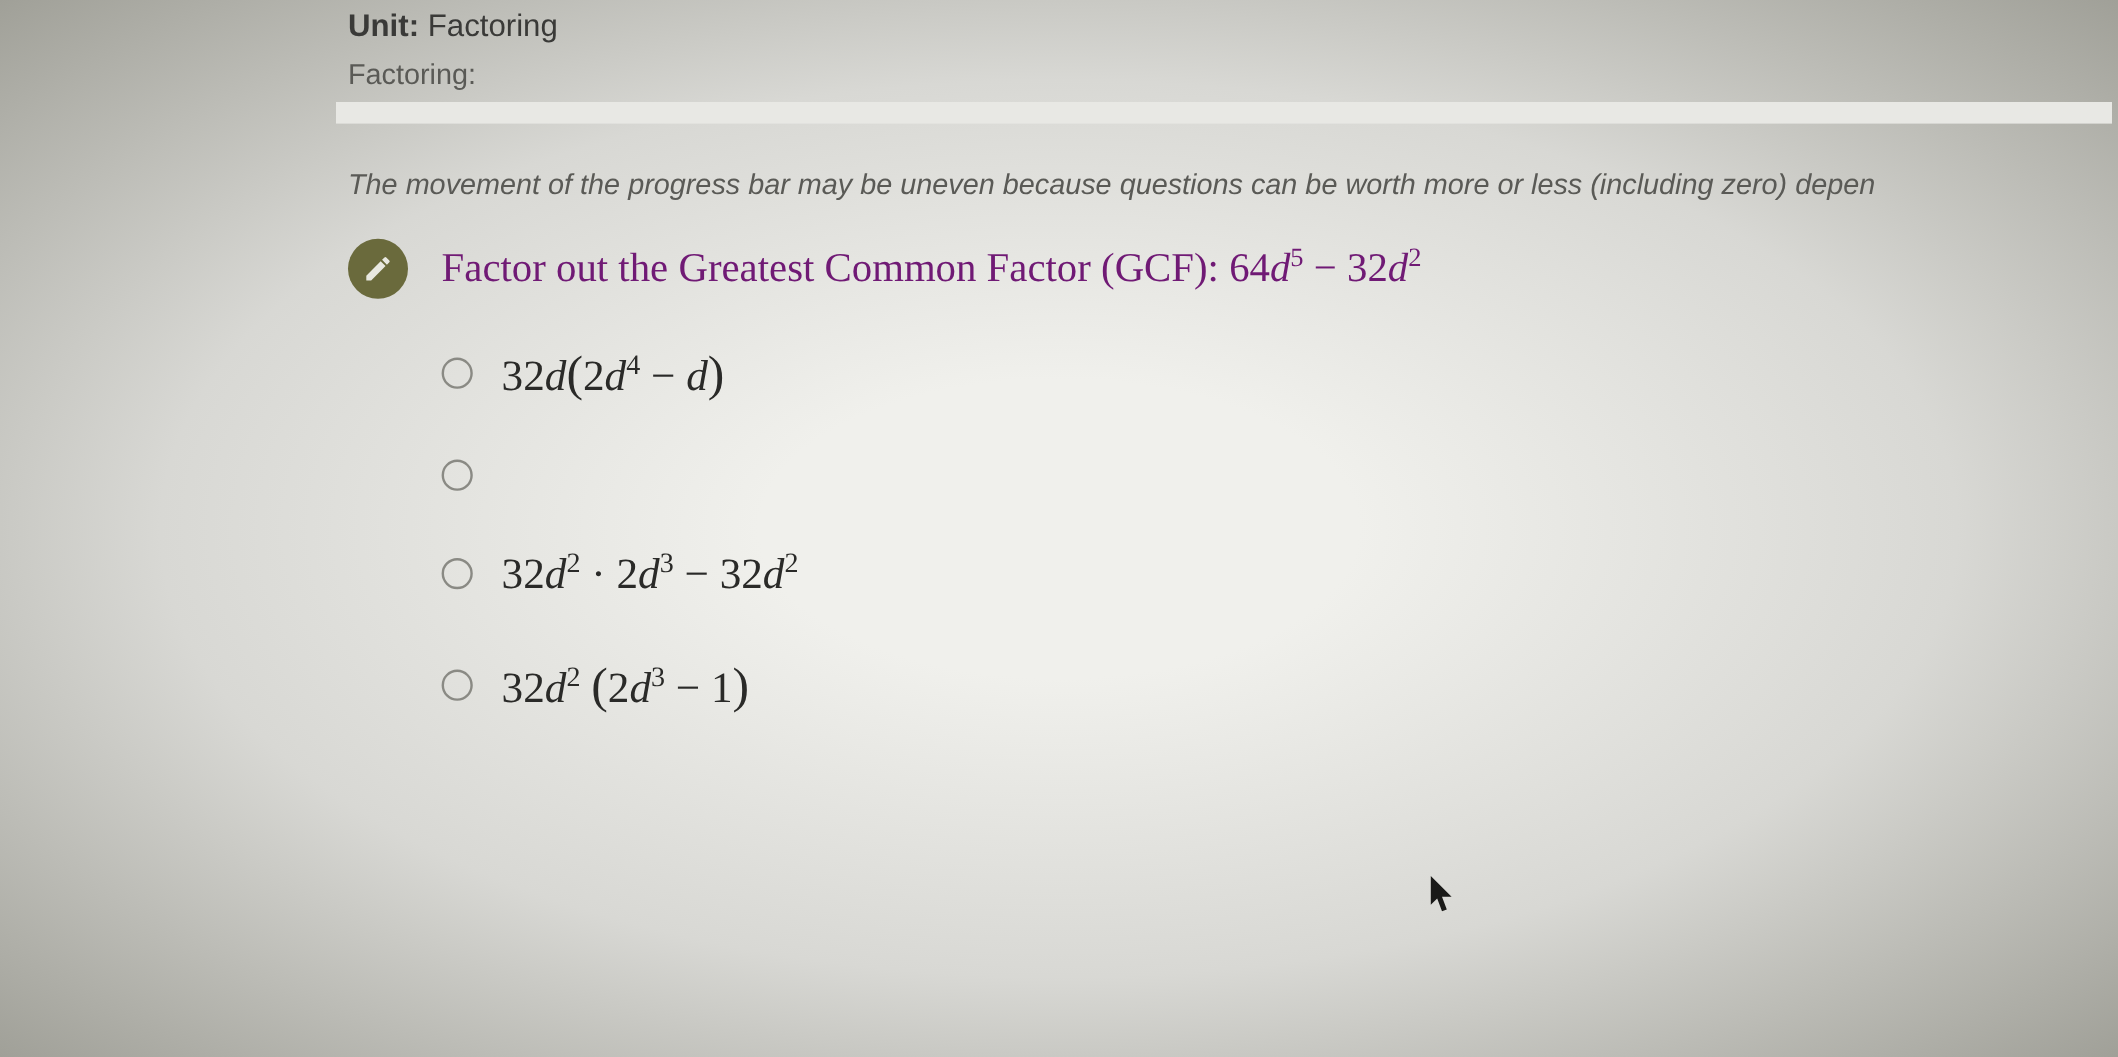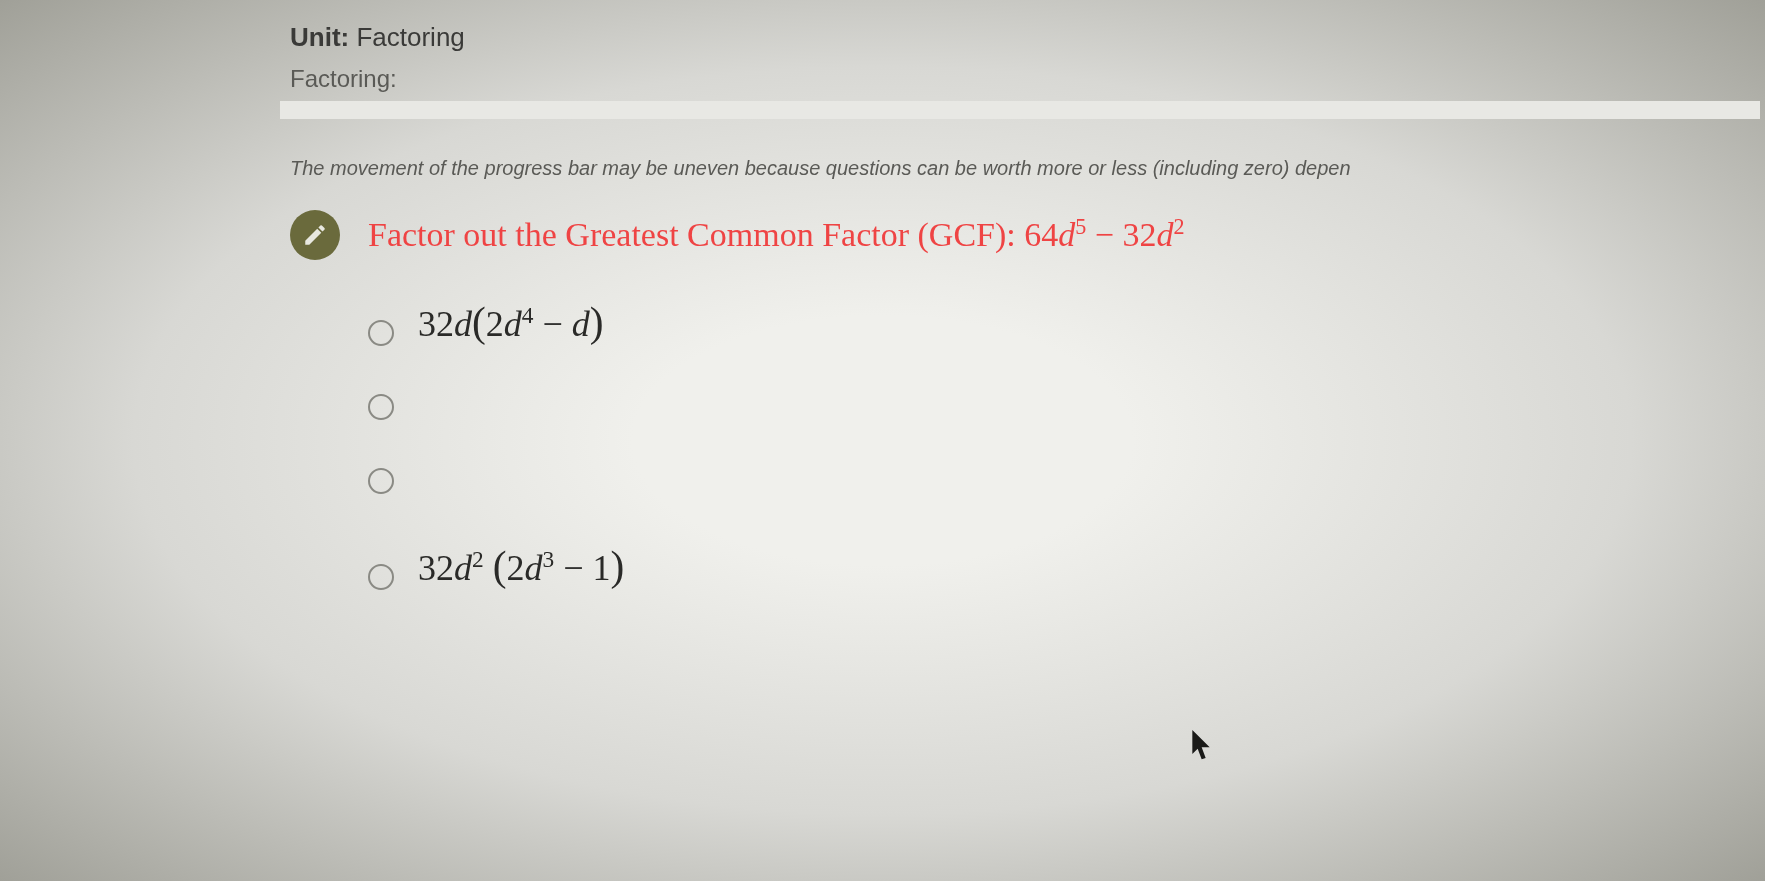--- a/index.html
+++ b/index.html
@@ -11,21 +11,21 @@
       font-family: Arial, sans-serif;
       background: radial-gradient(ellipse at center, #f0f0ec 20%, #d8d8d4 60%, #a0a098 100%);
       width: 1765px;
       height: 881px;
       padding: 0;
       overflow: hidden;
       position: relative;
     }
     .content-area {
       padding-left: 290px;
-      padding-top: 22px;
+      padding-top: 6px;
     }
     .unit-line {
       font-size: 26px;
       color: #3a3a38;
       margin-bottom: 12px;
     }
     .unit-label {
       font-weight: bold;
     }
     .progress-label {
@@ -36,21 +36,21 @@
     .progress-bar-container {
       height: 18px;
       background: #e8e8e4;
       margin-left: -10px;
       margin-right: 0;
       width: 1480px;
       margin-bottom: 38px;
     }
     .progress-hint {
       font-style: italic;
-      font-size: 20px;
+      font-size: 24px;
       color: #5a5a56;
       margin-bottom: 30px;
       white-space: nowrap;
     }
     .question-row {
       display: flex;
       align-items: center;
       margin-bottom: 38px;
     }
     .pencil-icon {
@@ -65,28 +65,28 @@
       flex-shrink: 0;
     }
     .pencil-icon svg {
       width: 26px;
       height: 26px;
       fill: #e8e8e0;
     }
     .question-text {
       font-family: Georgia, 'Times New Roman', serif;
       font-size: 34px;
-      color: #ef4444;
+      color: #701a75;
     }
     .options-container {
       margin-left: 78px;
     }
     .option-row {
       display: flex;
-      align-items: flex-end;
+      align-items: center;
       margin-bottom: 48px;
       cursor: pointer;
     }
     .radio-circle {
       width: 26px;
       height: 26px;
       border: 2px solid #8a8a84;
       border-radius: 50%;
       margin-right: 24px;
       flex-shrink: 0;
@@ -152,20 +152,23 @@
         <span>32</span><span class="italic-var">d</span><span class="lparen">(</span><span>2</span><span class="italic-var">d</span><sup>4</sup><span> − </span><span class="italic-var">d</span><span class="rparen">)</span>
       </div>
     </div>
 
     <div class="option-row">
       <div class="radio-circle"></div>
     </div>
 
     <div class="option-row">
       <div class="radio-circle"></div>
+      <div class="option-text">
+        <span>32</span><span class="italic-var">d</span><sup>2</sup><span> · </span><span>2</span><span class="italic-var">d</span><sup>3</sup><span> − </span><span>32</span><span class="italic-var">d</span><sup>2</sup>
+      </div>
     </div>
 
     <div class="option-row">
       <div class="radio-circle"></div>
       <div class="option-text">
         <span>32</span><span class="italic-var">d</span><sup>2</sup>&nbsp;<span class="lparen">(</span><span>2</span><span class="italic-var">d</span><sup>3</sup><span> − </span><span>1</span><span class="rparen">)</span>
       </div>
     </div>
 
   </div>

